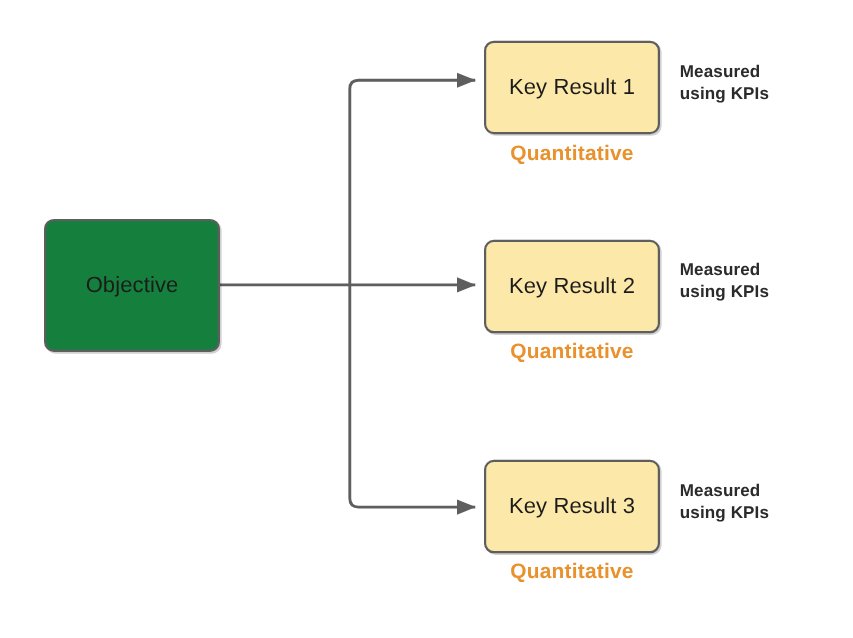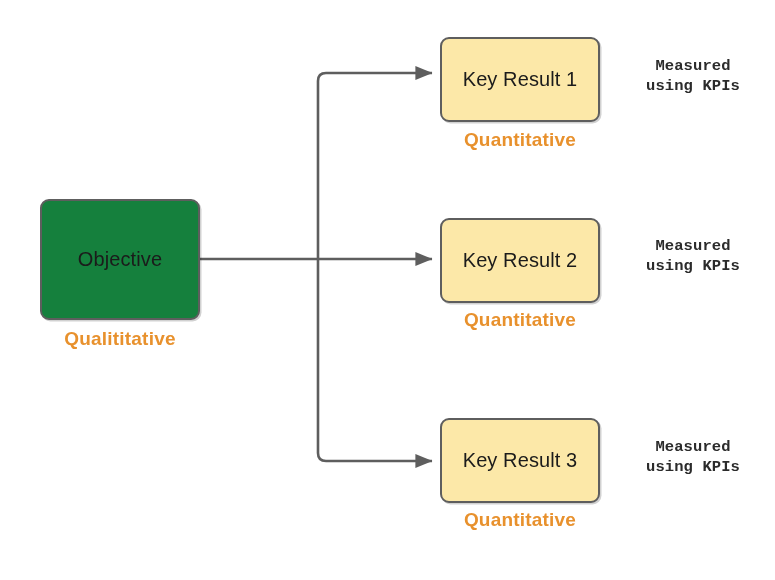--- a/index.html
+++ b/index.html
@@ -84,24 +84,22 @@
   .cap-kr3 { top: 509px; }
 
   .side-note {
     position: absolute;
     left: 618px;
     width: 150px;
     color: #2b2b2b;
     font-size: 15.5px;
     font-weight: bold;
     line-height: 20px;
-    text-align: center;
     white-space: pre-line;
     letter-spacing: 0.1px;
-    font-family: Liberation Mono, monospace;
   }
   .note1 { top: 56px; }
   .note2 { top: 236px; }
   .note3 { top: 437px; }
 </style>
 </head>
 <body>
 
 <div id="canvas">
 
@@ -115,21 +113,20 @@
     <path d="M200,259 L318,259" fill="none" stroke="#5E5E5E" stroke-width="2.6" stroke-linecap="butt"></path>
 
     <path d="M318,259 L318,81 Q318,73 326,73 L432,73" fill="none" stroke="#5E5E5E" stroke-width="2.6" stroke-linecap="butt" marker-end="url(#arrowhead)"></path>
 
     <path d="M318,259 L432,259" fill="none" stroke="#5E5E5E" stroke-width="2.6" stroke-linecap="butt" marker-end="url(#arrowhead)"></path>
 
     <path d="M318,259 L318,453 Q318,461 326,461 L432,461" fill="none" stroke="#5E5E5E" stroke-width="2.6" stroke-linecap="butt" marker-end="url(#arrowhead)"></path>
   </svg>
 
   <div class="node node-objective">Objective</div>
-  <div class="caption cap-obj">Qualititative</div>
 
   <div class="node node-kr kr1">Key Result 1</div>
   <div class="caption cap-kr cap-kr1">Quantitative</div>
   <div class="side-note note1">Measured
 using KPIs</div>
 
   <div class="node node-kr kr2">Key Result 2</div>
   <div class="caption cap-kr cap-kr2">Quantitative</div>
   <div class="side-note note2">Measured
 using KPIs</div>

